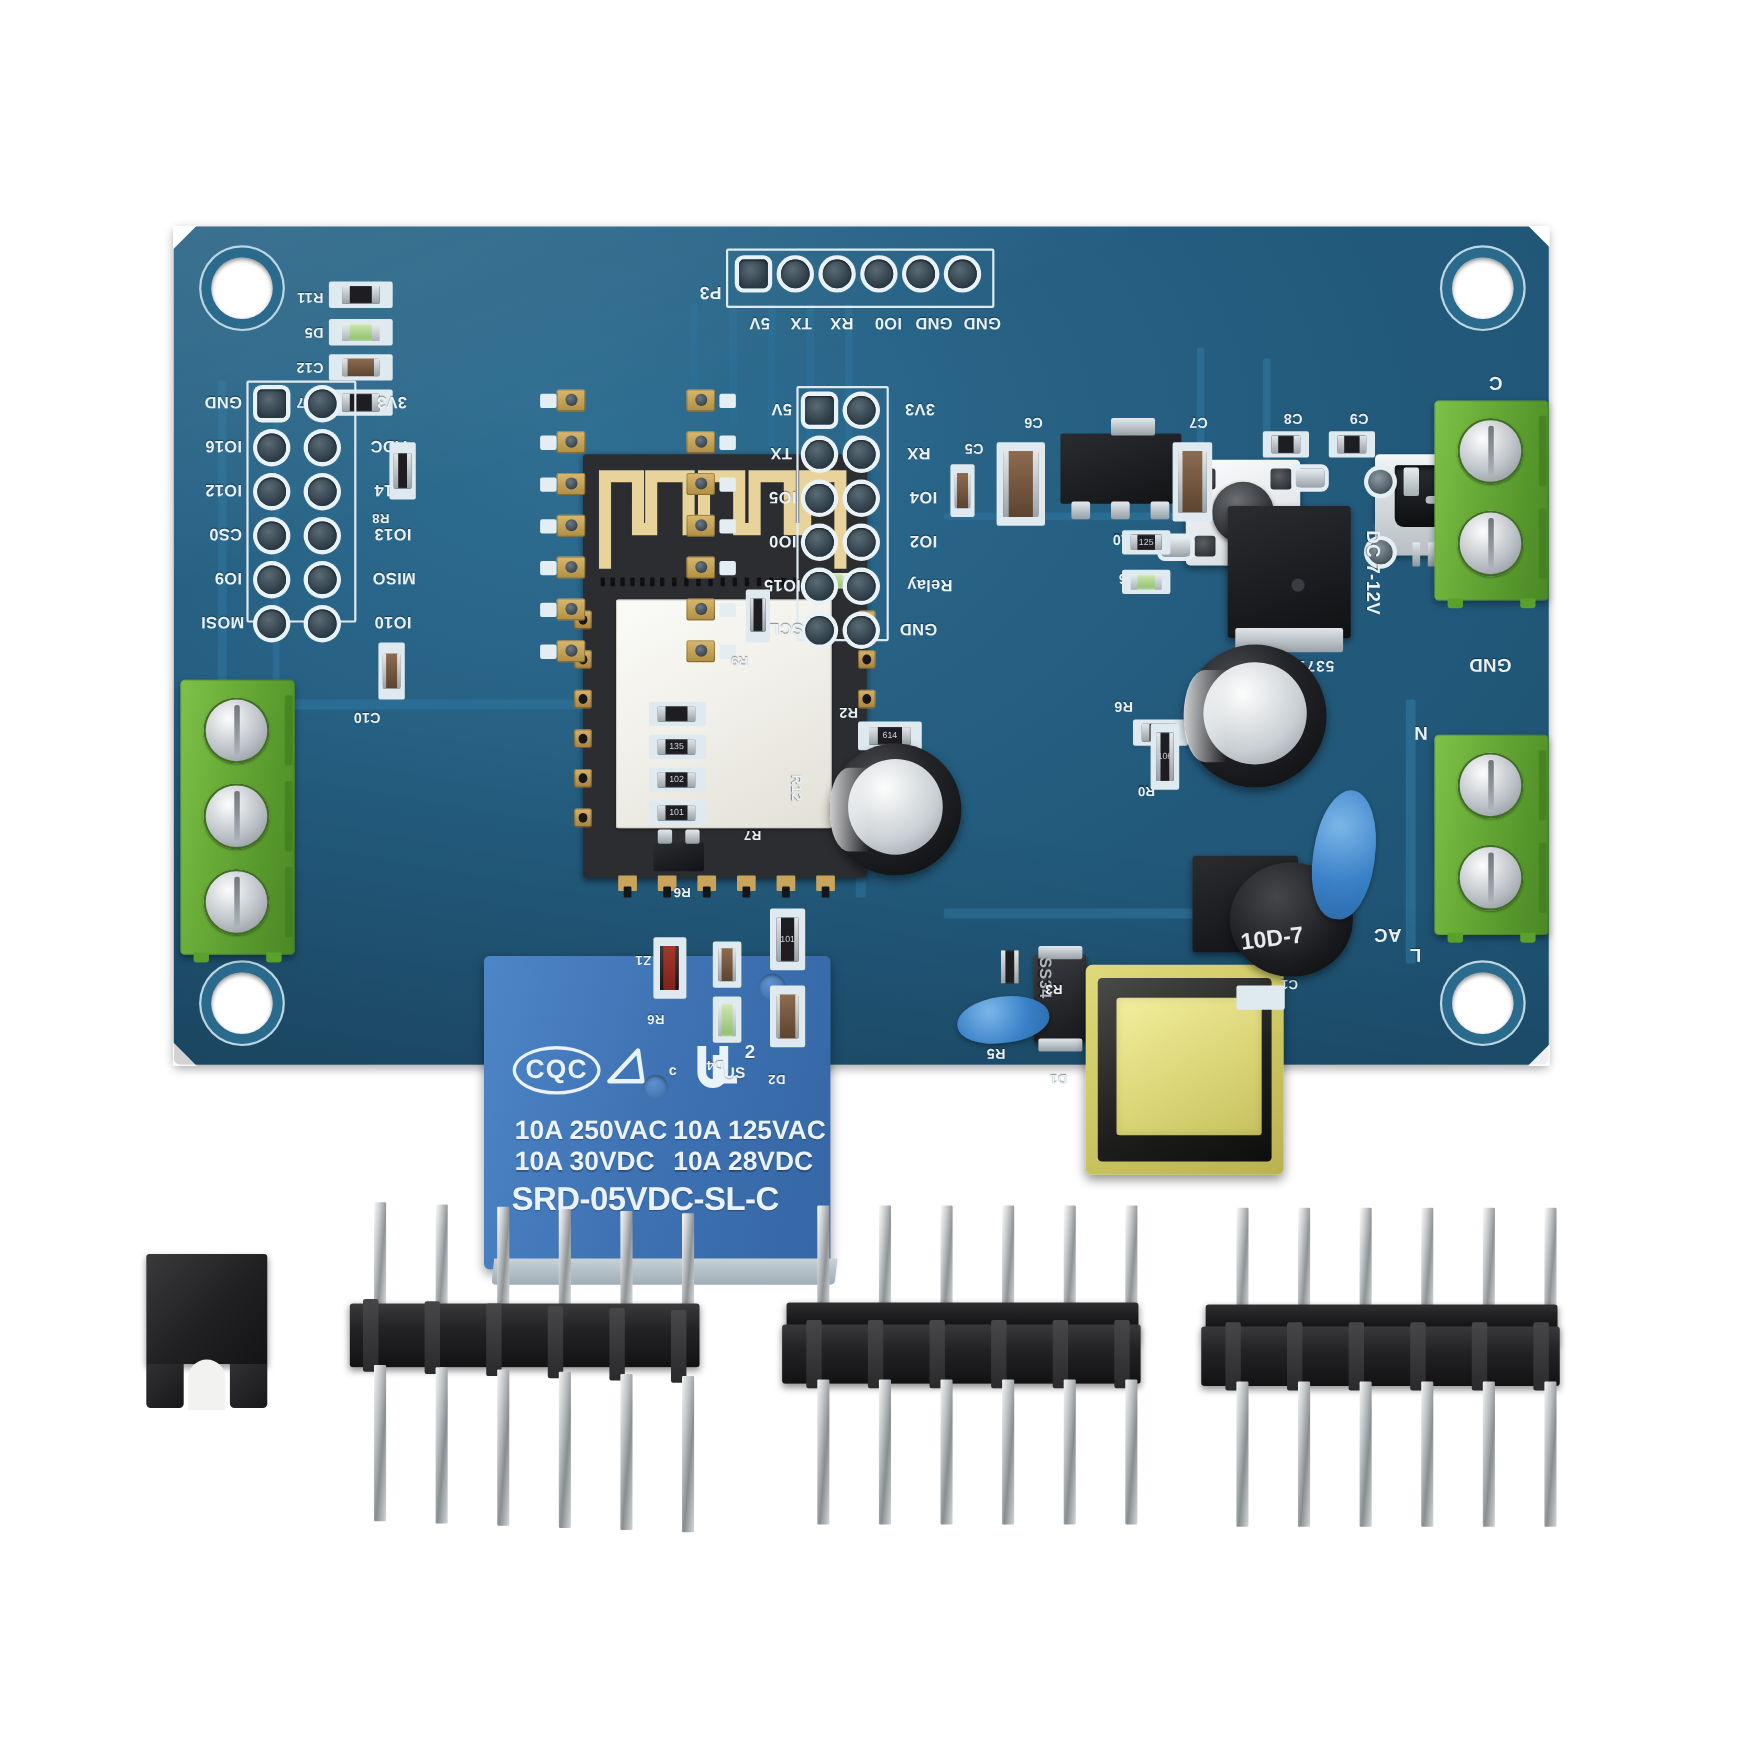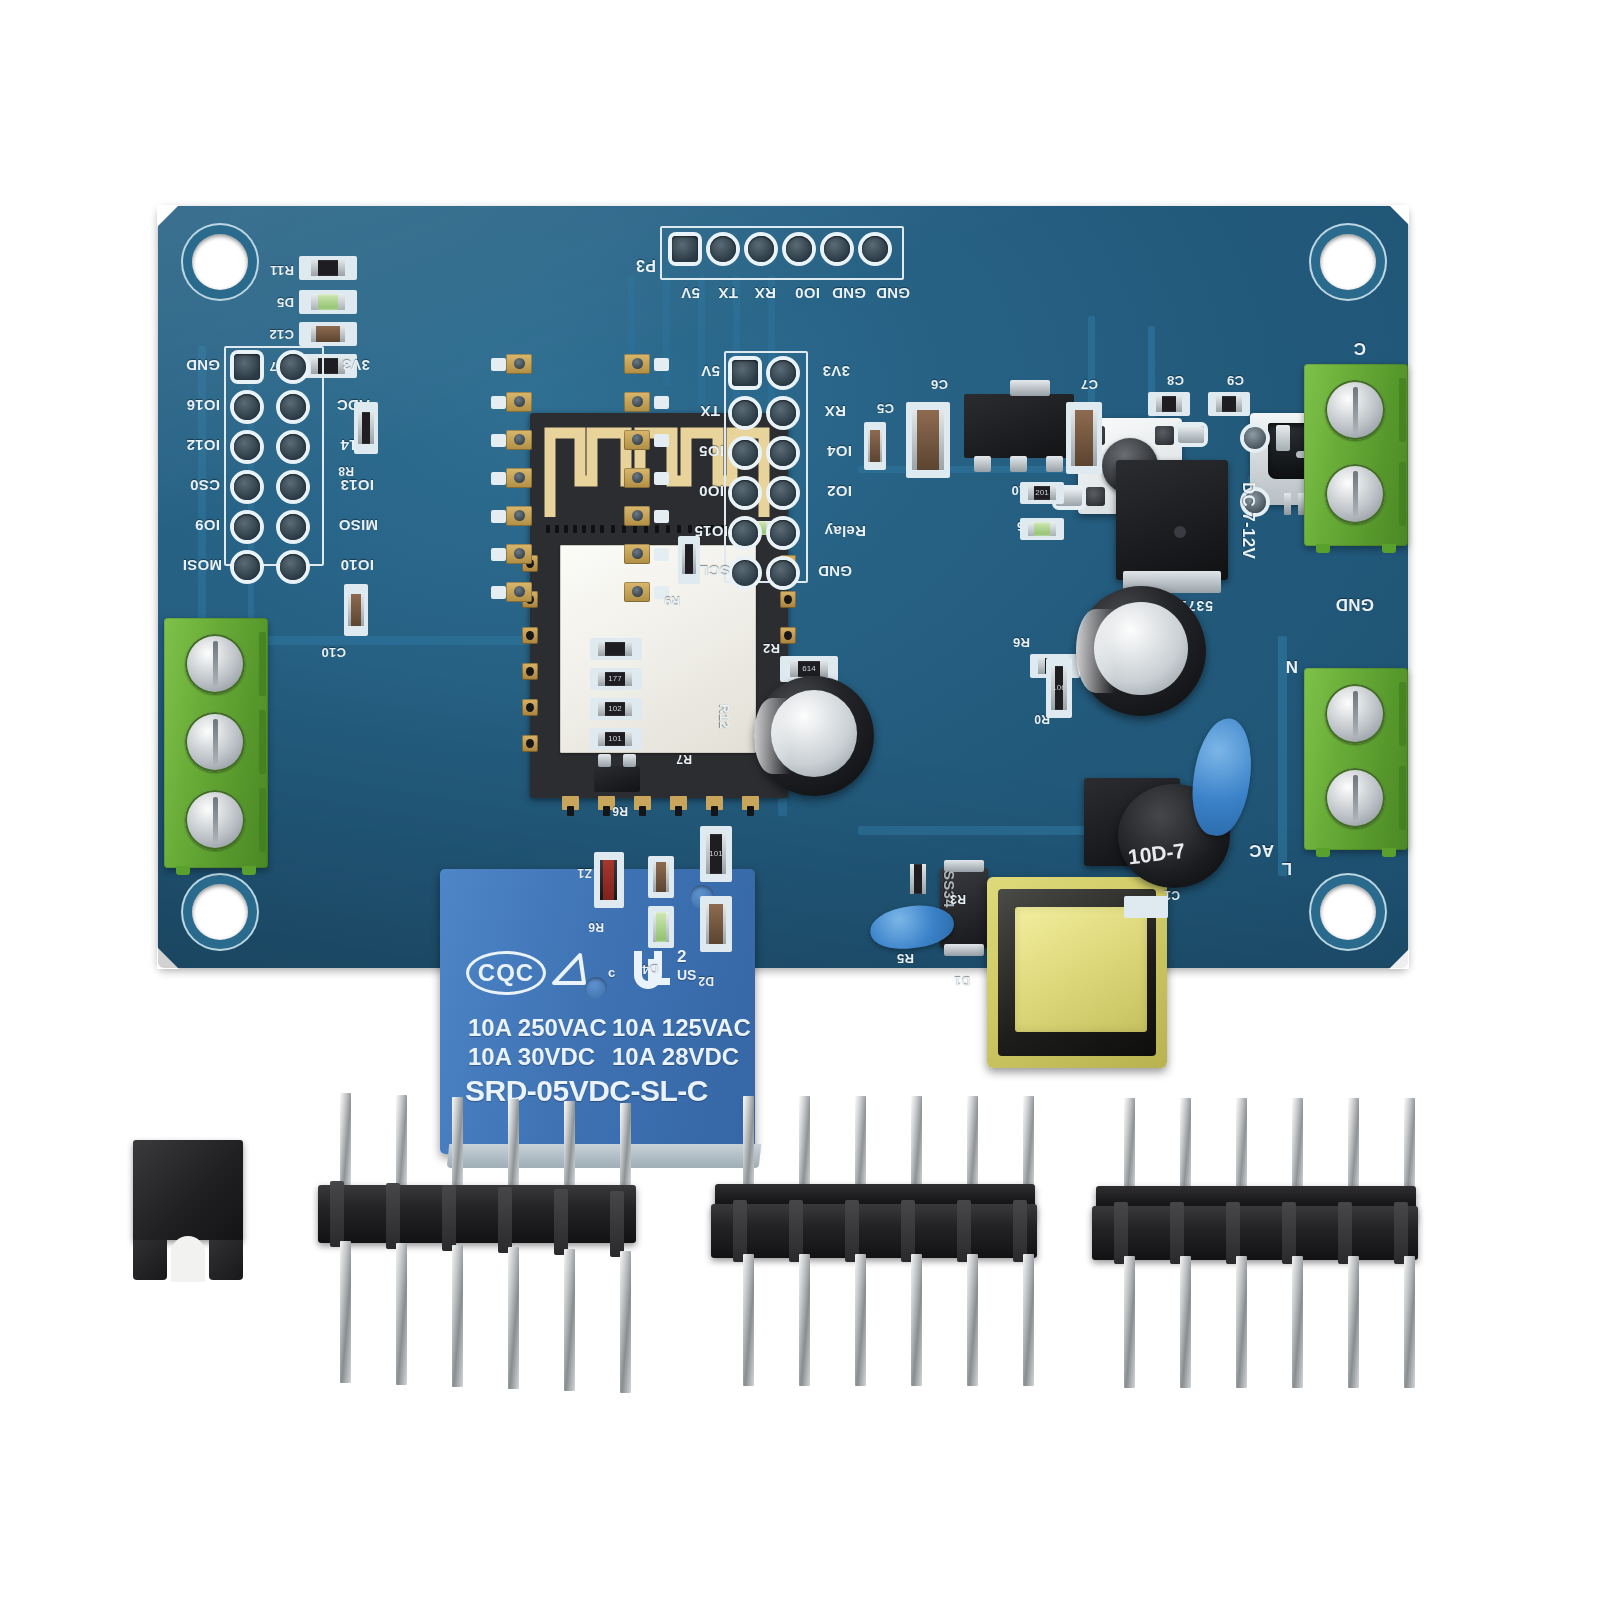--- a/index.html
+++ b/index.html
@@ -607,21 +607,21 @@
     <div class="smd" style="left:1058px;top:190px;width:26px;height:16px;"></div>
 
     <div class="to252" style="left:958px;top:254px;width:112px;height:120px;">
       <div class="dimple"></div>
         <div class="tab"></div>
     </div>
 
     <div class="silk r180" style="left:878px;top:292px;font-size:13px;">R10</div>
     <div class="smdpad" style="left:862px;top:276px;width:44px;height:22px;"></div>
     <div class="smd" style="left:870px;top:280px;width:28px;height:14px;">
-        <span class="v" style="line-height:14px;">201</span>
+        <span class="v" style="line-height:14px;">125</span>
       </div>
 
     <div class="silk r180" style="left:876px;top:328px;font-size:13px;">D6</div>
     <div class="smdpad" style="left:862px;top:312px;width:44px;height:22px;"></div>
     <div class="led-green" style="left:870px;top:316px;width:28px;height:14px;"></div>
 
     <div class="silk rm90" style="left:1100px;top:276px;font-size:17px;">DC 7-12V</div>
 
     <div class="silk r180" style="left:1055px;top:408px;font-size:14px;letter-spacing:1px;">5371IRP88</div>
 
@@ -666,38 +666,38 @@
       <div class="cqc" style="left:26px;top:82px;width:74px;height:38px;font-size:24px;line-height:38px;letter-spacing:1px;">CQC</div>
       <svg style="position:absolute;left:110px;top:82px;width:40px;height:38px;" viewBox="0 0 40 38">
         <path d="M4 32 L30 4 L34 32 Z" fill="none" stroke="#eaf2fa" stroke-width="4" stroke-linejoin="round"></path>
       </svg>
       <svg style="position:absolute;left:182px;top:76px;width:54px;height:48px;" viewBox="0 0 54 48">
         <path d="M12 6 L12 30 A14 14 0 0 0 40 30 L40 6 L32 6 L32 30 A6 6 0 0 1 20 30 L20 6 Z" fill="#eaf2fa"></path>
         <path d="M26 14 L26 40 L48 40 L48 33 L34 33 L34 14 Z" fill="#eaf2fa"></path>
       </svg>
       <div class="txt" style="left:168px;top:96px;font-size:13px;">c</div>
       <div class="txt" style="left:237px;top:78px;font-size:17px;">2</div>
-      <div class="txt" style="left:237px;top:98px;font-size:14px;">US</div>
+      <div class="txt" style="left:218px;top:98px;font-size:14px;">US</div>
 
       <div class="txt" style="left:28px;top:145px;font-size:24px;">10A 250VAC</div>
       <div class="txt" style="left:172px;top:145px;font-size:24px;">10A 125VAC</div>
       <div class="txt" style="left:28px;top:174px;font-size:24px;">10A 30VDC</div>
       <div class="txt" style="left:172px;top:174px;font-size:24px;">10A 28VDC</div>
       <div class="txt" style="left:25px;top:205px;font-size:30px;letter-spacing:-.5px;">SRD-05VDC-SL-C</div>
     </div>
 
     <div class="silk r180" style="left:478px;top:450px;font-size:13px;">R13</div>
     <div class="silk r180" style="left:478px;top:480px;font-size:13px;">R14</div>
     <div class="silk r180" style="left:478px;top:510px;font-size:13px;">R15</div>
     <div class="silk r180" style="left:478px;top:540px;font-size:13px;">R16</div>
     <div class="smdpad" style="left:432px;top:432px;width:52px;height:22px;"></div>
     <div class="smd" style="left:440px;top:436px;width:34px;height:14px;"></div>
     <div class="smdpad" style="left:432px;top:462px;width:52px;height:22px;"></div>
     <div class="smd" style="left:440px;top:466px;width:34px;height:14px;">
-        <span class="v" style="line-height:14px;">177</span>
+        <span class="v" style="line-height:14px;">135</span>
       </div>
     <div class="smdpad" style="left:432px;top:492px;width:52px;height:22px;"></div>
     <div class="smd" style="left:440px;top:496px;width:34px;height:14px;">
         <span class="v" style="line-height:14px;">102</span>
       </div>
     <div class="smdpad" style="left:432px;top:522px;width:52px;height:22px;"></div>
     <div class="smd" style="left:440px;top:526px;width:34px;height:14px;">
         <span class="v" style="line-height:14px;">101</span>
       </div>
 

